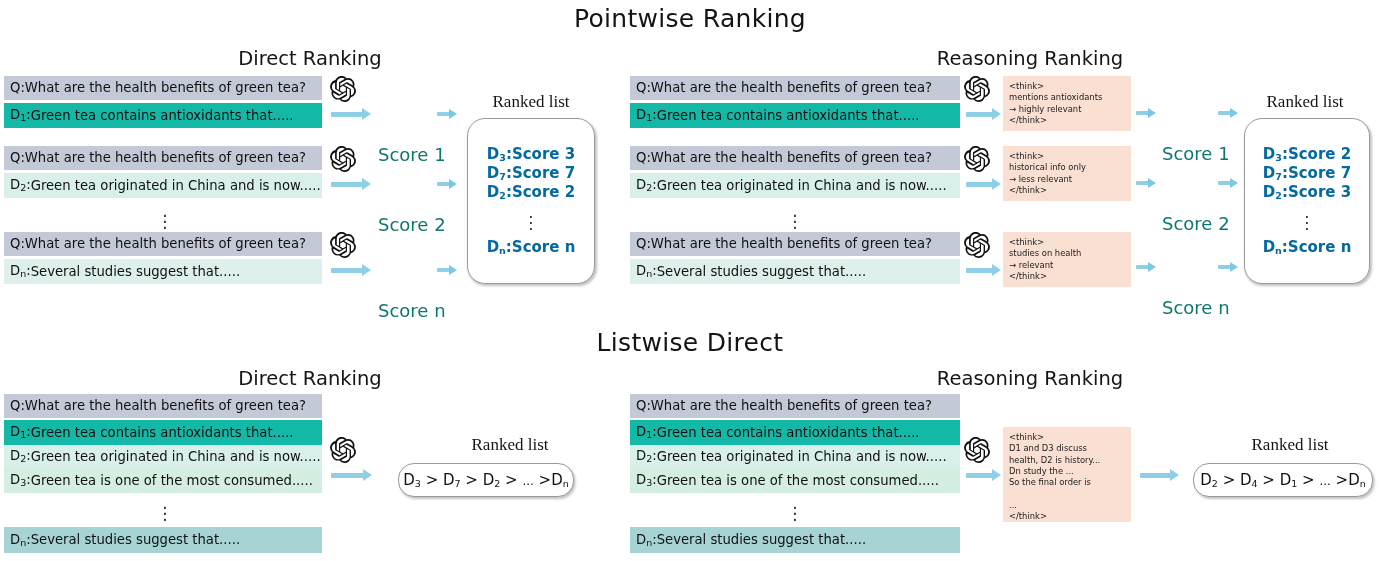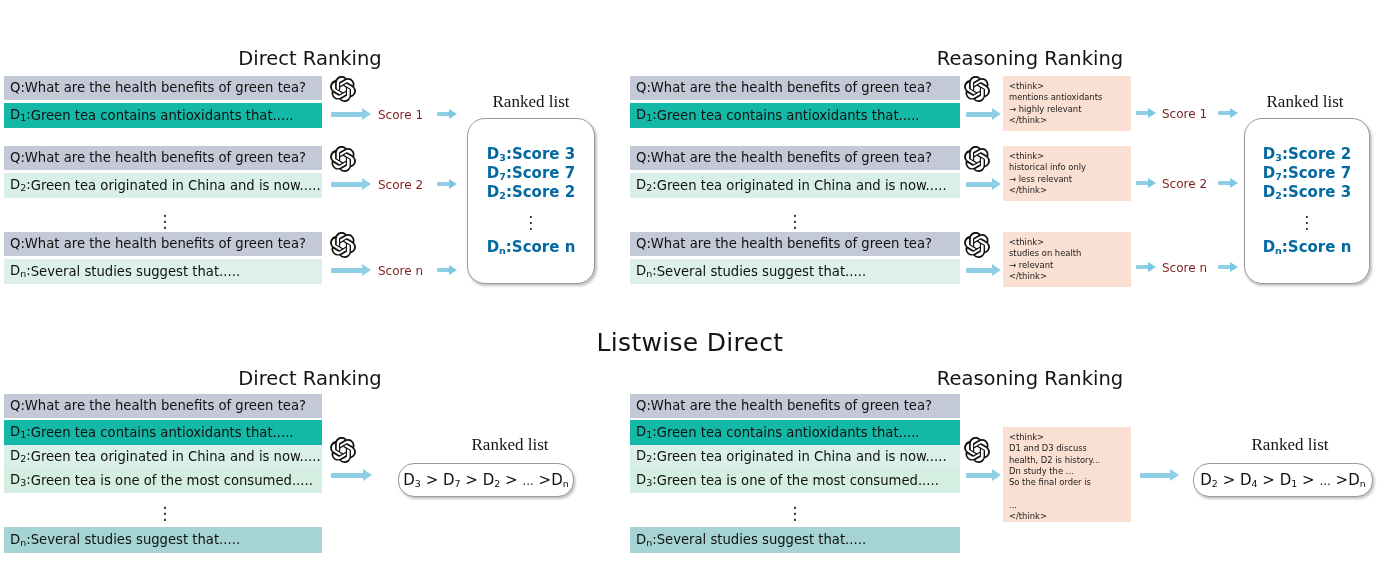--- a/index.html
+++ b/index.html
@@ -120,30 +120,31 @@
     border-top:6px solid transparent;
     border-bottom:6px solid transparent;
     border-left:9px solid #8fcfe6;
   }
   .arrow.small .head{
     border-top:5px solid transparent;
     border-bottom:5px solid transparent;
     border-left:8px solid #7cc7e3;
   }
   .score-lbl{
-    position:absolute;font-size:12px;white-space:nowrap;color:#7f1d1d;
+    position:absolute;font-size:18px;white-space:nowrap;color:#0f766e;margin-top:36px;
   }
 
   .logo{position:absolute;}
 </style>
 </head>
 <body>
 
 <div class="stage">
 
+  <div class="abs section-title" style="left:480px;top:4px;width:420px;">Pointwise Ranking</div>
   <div class="abs section-title" style="left:480px;top:328px;width:420px;">Listwise Direct</div>
 
   <div class="abs col-title" style="left:150px;top:47px;width:320px;">Direct Ranking</div>
 
   <div class="abs qrow" style="left:4px;top:76px;width:318px;height:24px;">Q:What are the health benefits of green tea?</div>
   <div class="abs drow d1" style="left:4px;top:103px;width:318px;height:25px;">
     <span>D<sub class="sub">1</sub><span>: </span></span>
       <span>Green tea contains antioxidants that.....</span>
   </div>
 

